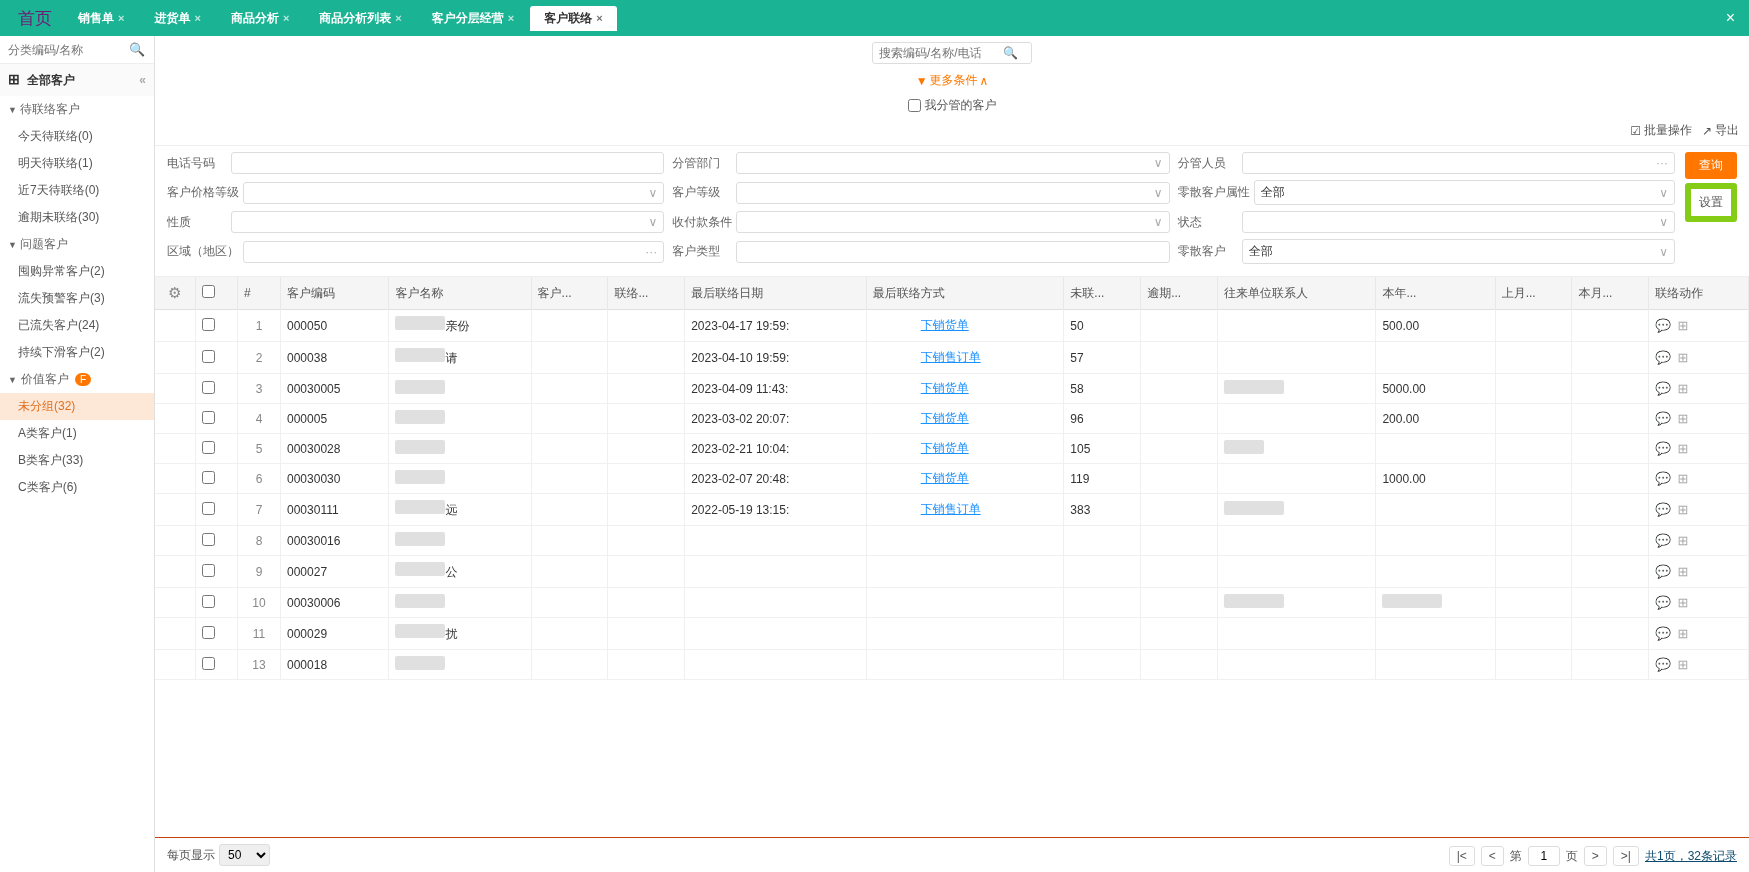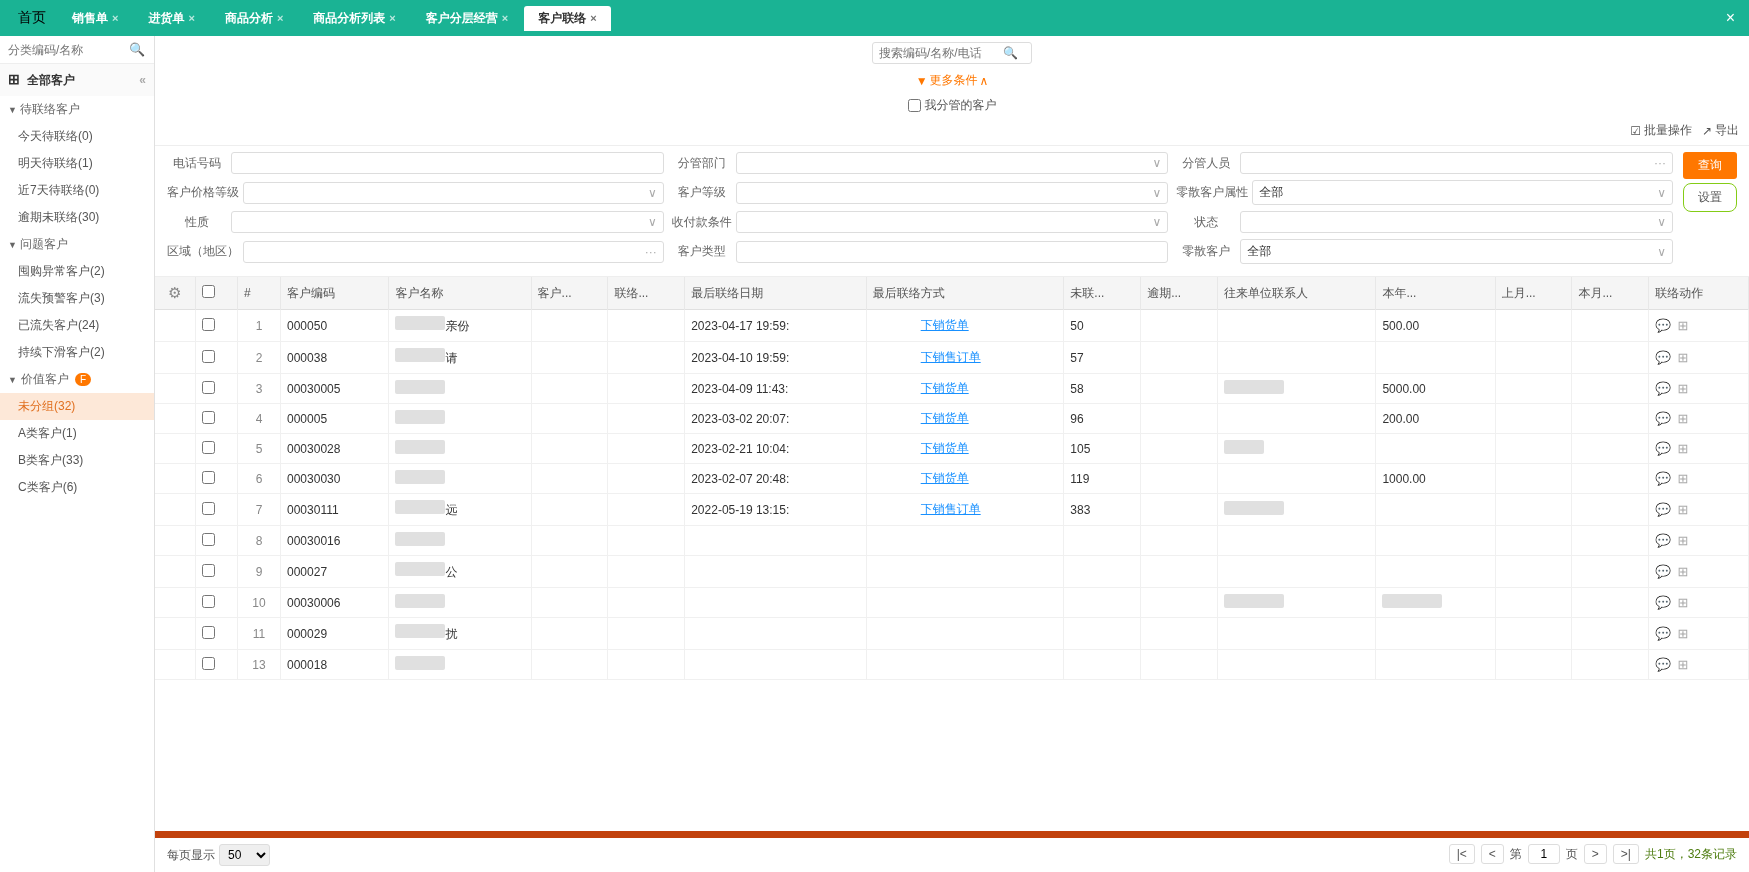--- a/index.html
+++ b/index.html
@@ -28,22 +28,22 @@
     }
     .nav-tab.active {
       background: #fff;
       color: #333;
     }
     .nav-tab .close-x {
       font-size: 11px;
       opacity: 0.7;
     }
     .nav-home {
-      color: #000000;
-      font-size: 14px;
+      color: #701a75;
+      font-size: 17px;
       padding: 4px 10px;
       cursor: pointer;
     }
     .nav-close-all {
       margin-left: auto;
       color: #fff;
       cursor: pointer;
       font-size: 16px;
       padding: 0 6px;
     }
@@ -201,21 +201,21 @@
     .filter-field {
       display: flex;
       align-items: center;
       gap: 4px;
       flex: 1;
     }
     .filter-label {
       color: #666;
       white-space: nowrap;
       min-width: 60px;
-      text-align: center;
+      text-align: left;
     }
     .filter-input {
       border: 1px solid #ddd;
       border-radius: 3px;
       padding: 3px 6px;
       flex: 1;
       outline: none;
       font-size: 12px;
       color: #333;
     }
@@ -244,23 +244,23 @@
       color: #fff;
       border: none;
       border-radius: 3px;
       padding: 5px 14px;
       cursor: pointer;
       font-size: 12px;
     }
     .btn-reset {
       background: #fff;
       color: #555;
-      border: 1px solid #84cc16;
-      border-radius: 8px;
-      padding: 5px 14px;
+      border: 6px solid #84cc16;
+      border-radius: 3px;
+      padding: 5px 2px;
       cursor: pointer;
       font-size: 12px;
     }
 
     
     .table-container {
       flex: 1;
       overflow: auto;
     }
     table {
@@ -301,24 +301,24 @@
     .blurred-sm { background: #e0e0e0; color: transparent; border-radius: 2px; display: inline-block; min-width: 40px; height: 14px; }
     .action-icons {
       display: flex;
       gap: 6px;
       align-items: center;
     }
 
     
     .pagination-bar {
       display: flex;
-      align-items: flex-start;
+      align-items: flex-end;
       justify-content: space-between;
       padding: 6px 12px;
-      border-top: 7px solid #c2410c;
+      border-top: 1px solid #c2410c;
       background: #fff;
       font-size: 12px;
       color: #555;
     }
     .page-size-select {
       display: flex;
       align-items: center;
       gap: 4px;
     }
     .page-nav {
@@ -335,21 +335,21 @@
       color: #555;
     }
     .page-btn:disabled { color: #ccc; cursor: not-allowed; }
     .page-input {
       border: 1px solid #ddd;
       width: 32px;
       text-align: center;
       padding: 2px 4px;
       border-radius: 3px;
     }
-    .total-info { color: #4d7c0f; }
+    .total-info { color: #0c4a6e; text-decoration: underline; }
 
     
     .settings-icon { cursor: pointer; color: #888; font-size: 15px; }
 
     
     ::-webkit-scrollbar { width: 6px; height: 6px; }
     ::-webkit-scrollbar-track { background: #f1f1f1; }
     ::-webkit-scrollbar-thumb { background: #ccc; border-radius: 3px; }
 
     .grid-icon { font-size: 13px; color: #aaa; cursor: pointer; }

